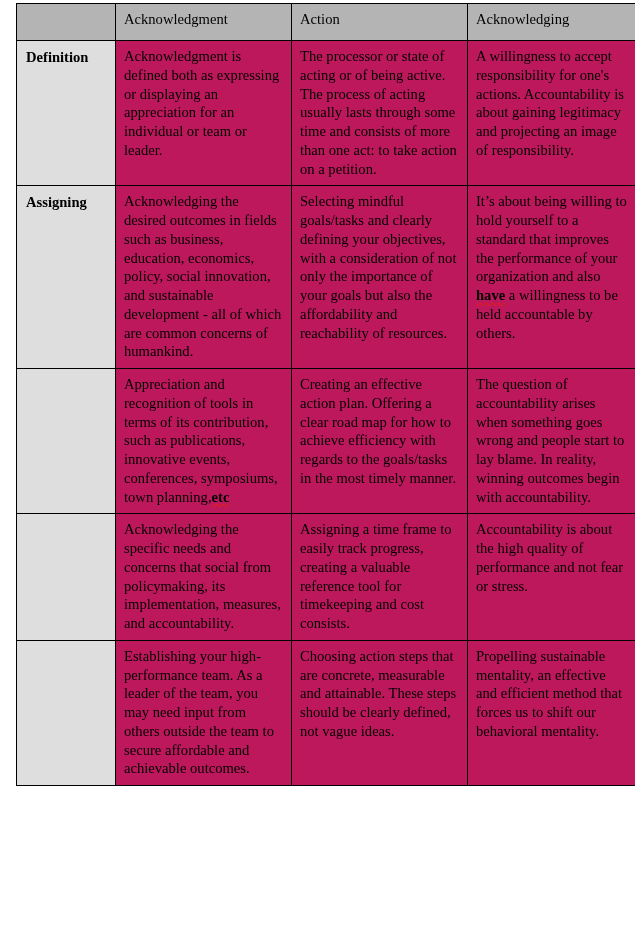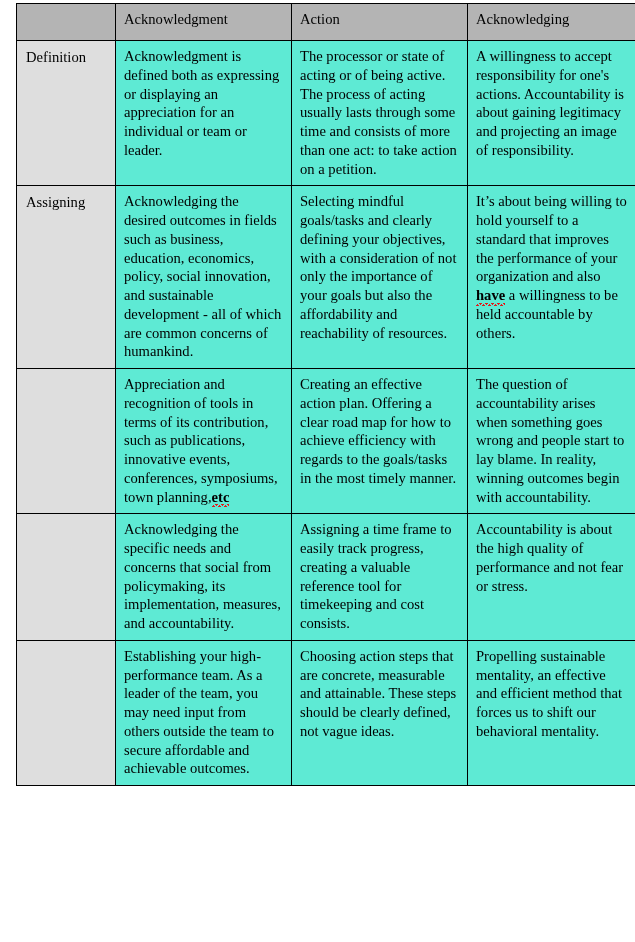--- a/index.html
+++ b/index.html
@@ -59,30 +59,30 @@
     vertical-align: middle;
     font-weight: normal;
   }
   thead th.corner {
     background: #b4b4b4;
   }
 
   
   tbody th.rowhead {
     background: #dedede;
-    font-weight: normal;
+    font-weight: bold;
     text-align: left;
     vertical-align: top;
     padding-left: 9px;
     padding-top: 7px;
   }
   tbody th.rowhead.blank { font-weight: bold; }
 
   tbody td.body {
-    background: #5eead4;
+    background: #be185d;
   }
 
   
   .sp {
     position: relative;
     display: inline-block;
     font-weight: bold;
   }
   .sp::after {
     content: "";

